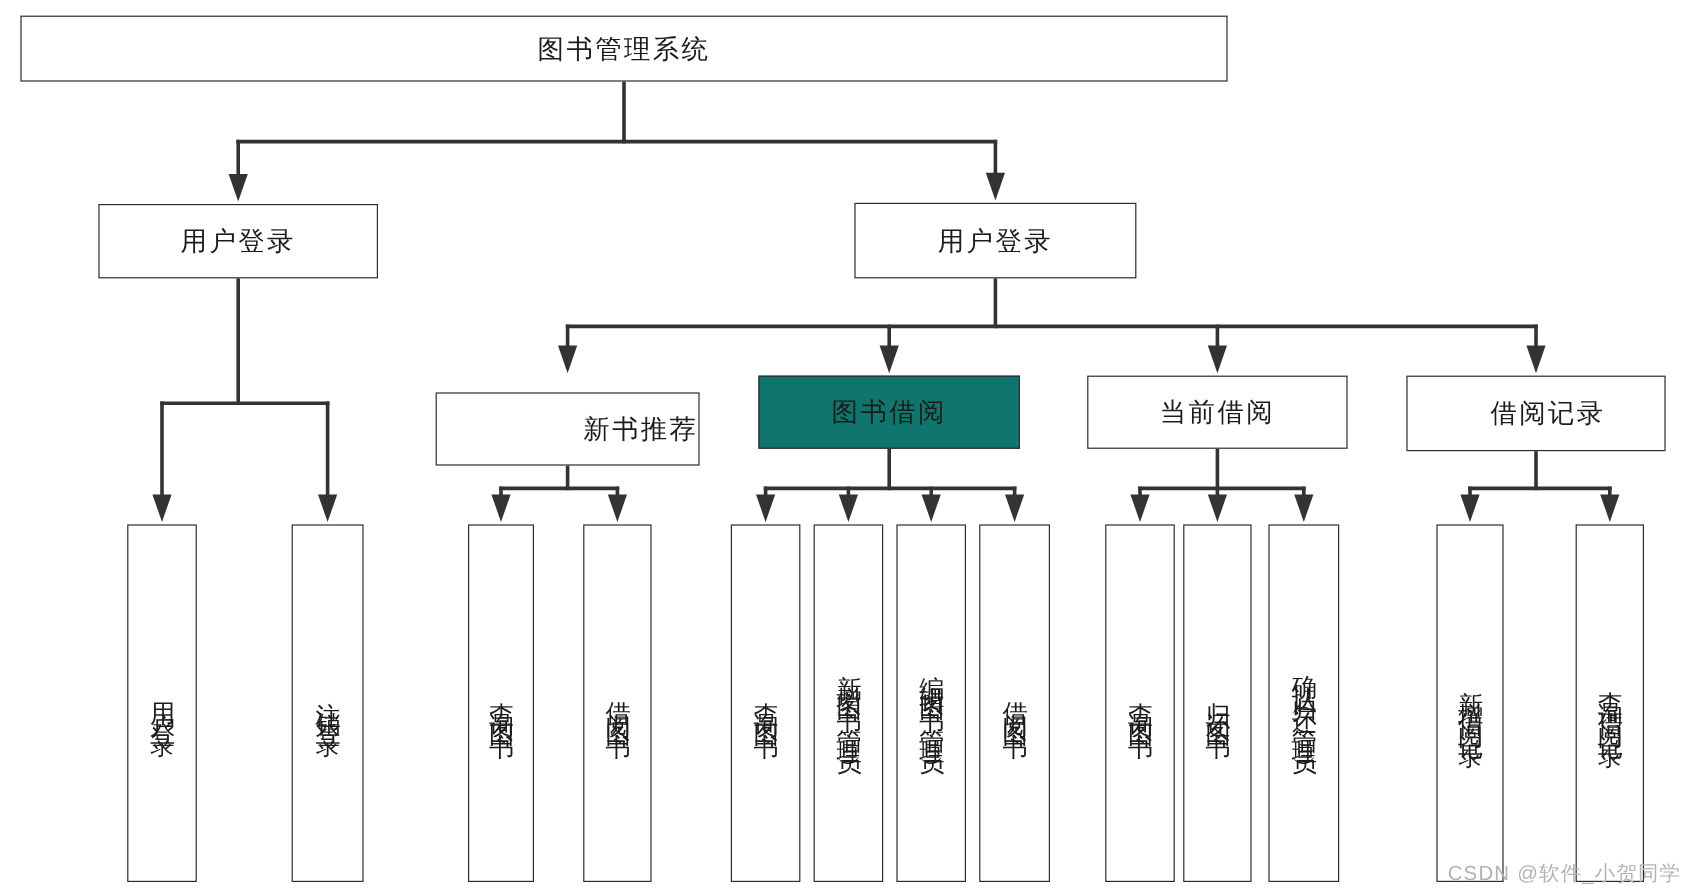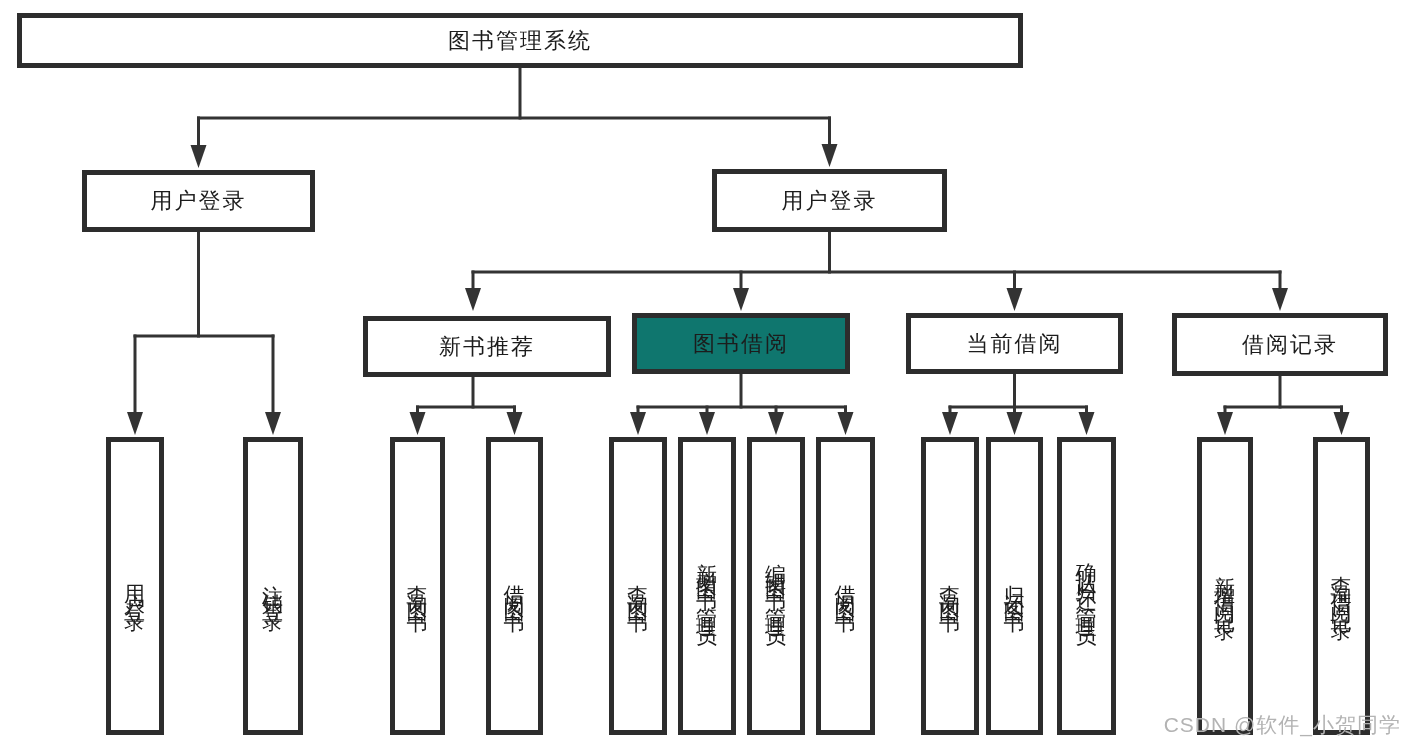--- a/index.html
+++ b/index.html
@@ -27,21 +27,21 @@
     position: absolute;
     left: 0;
     top: 0;
     width: 1405px;
     height: 747px;
   }
   .node {
     position: absolute;
     box-sizing: border-box;
     background: #ffffff;
-    border: 5px solid #d946ef;
+    border: 1px solid #d946ef;
     display: flex;
     align-items: center;
     justify-content: center;
     overflow: hidden;
   }
   .node-label {
     color: #1c1c1c;
     font-size: 22px;
     letter-spacing: 2px;
     white-space: nowrap;
@@ -51,21 +51,21 @@
     writing-mode: vertical-rl;
     text-orientation: mixed;
     letter-spacing: 9px;
     font-size: 21px;
     white-space: normal;
   }
   .watermark {
     position: absolute;
     right: 4px;
     bottom: 8px;
-    font-size: 21px;
+    font-size: 17px;
     color: #b3b3b3;
     letter-spacing: 1px;
     z-index: 5;
     pointer-events: none;
   }
 </style>
 </head>
 <body>
 
 <div class="stage">
@@ -126,21 +126,21 @@
   <div class="nodes-layer">
       <div class="node horizontal" style="left: 17px; top: 13px; width: 1006px; height: 55px; border-color: rgb(45, 45, 45); background: rgb(255, 255, 255);">
         <span class="node-label" style="color: rgb(28, 28, 28);">图书管理系统</span>
       </div>
       <div class="node horizontal" style="left: 82px; top: 170px; width: 233px; height: 62px; border-color: rgb(45, 45, 45); background: rgb(255, 255, 255);">
         <span class="node-label" style="color: rgb(28, 28, 28);">用户登录</span>
       </div>
       <div class="node horizontal" style="left: 712px; top: 169px; width: 235px; height: 63px; border-color: rgb(45, 45, 45); background: rgb(255, 255, 255);">
         <span class="node-label" style="color: rgb(28, 28, 28);">用户登录</span>
       </div>
-      <div class="node horizontal" style="left: 363px; top: 316px; width: 248px; height: 61px; border-color: rgb(45, 45, 45); background: rgb(255, 255, 255);">
+      <div class="node horizontal" style="left: 363px; top: 327px; width: 220px; height: 61px; border-color: rgb(45, 45, 45); background: rgb(255, 255, 255); justify-content: flex-end;">
         <span class="node-label" style="color: rgb(28, 28, 28);">新书推荐</span>
       </div>
       <div class="node horizontal" style="left: 632px; top: 313px; width: 218px; height: 61px; border-color: rgb(45, 45, 45); background: #0f766e;">
         <span class="node-label" style="color: rgb(28, 28, 28);">图书借阅</span>
       </div>
       <div class="node horizontal" style="left: 906px; top: 313px; width: 217px; height: 61px; border-color: rgb(45, 45, 45); background: rgb(255, 255, 255);">
         <span class="node-label" style="color: rgb(28, 28, 28);">当前借阅</span>
       </div>
       <div class="node horizontal" style="left: 1172px; top: 313px; width: 216px; height: 63px; border-color: rgb(45, 45, 45); background: rgb(255, 255, 255); padding-left: 20px;">
         <span class="node-label" style="color: rgb(28, 28, 28);">借阅记录</span>

